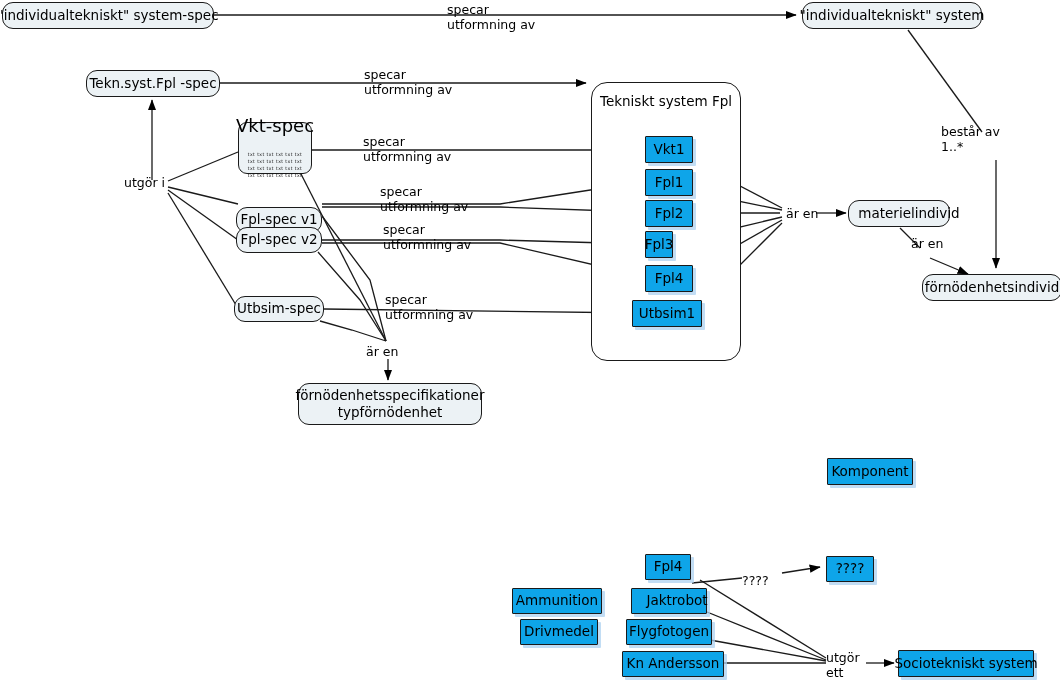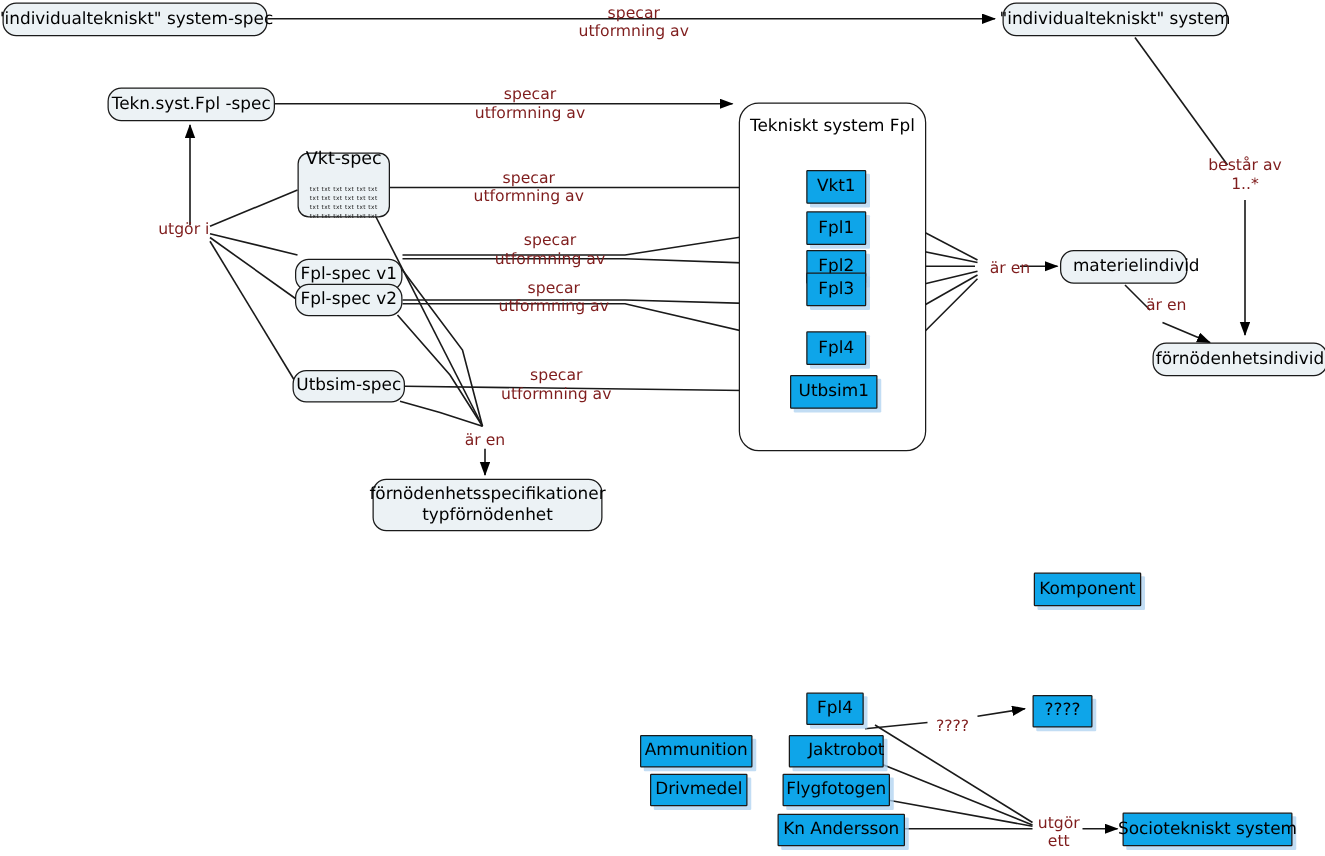--- a/index.html
+++ b/index.html
@@ -64,35 +64,35 @@
     line-height: 1.25;
   }
   .vkt-inner {
     display: flex;
     flex-direction: column;
     align-items: center;
     justify-content: center;
     width: 100%;
   }
   .vkt-title {
-    font-size: 14px;
+    font-size: 18px;
     margin-bottom: 14px;
   }
   .vkt-txt {
     font-size: 4.6px;
     letter-spacing: 0.4px;
     color: #111;
     line-height: 1.55;
     white-space: nowrap;
   }
   .edge-label {
     position: absolute;
     font-size: 12.5px;
-    color: #7f1d1d;
-    text-align: center;
+    color: #000000;
+    text-align: left;
     line-height: 1.2;
     white-space: pre-line;
     background: transparent;
   }
 </style>
 </head>
 <body>
 
 <div id="canvas">
 
@@ -213,21 +213,21 @@
 
   <div class="node green" style="left:645px; top:136px; width:48px; height:27px;">
     <span>Vkt1</span>
   </div>
   <div class="node green" style="left:645px; top:169px; width:48px; height:27px;">
     <span>Fpl1</span>
   </div>
   <div class="node green" style="left:645px; top:200px; width:48px; height:27px;">
     <span>Fpl2</span>
   </div>
-  <div class="node green" style="left:645px; top:218px; width:48px; height:27px;">
+  <div class="node green" style="left:645px; top:231px; width:28px; height:27px;">
     <span>Fpl3</span>
   </div>
   <div class="node green" style="left:645px; top:265px; width:48px; height:27px;">
     <span>Fpl4</span>
   </div>
   <div class="node green" style="left:632px; top:300px; width:70px; height:27px;">
     <span>Utbsim1</span>
   </div>
 
   <div class="node green" style="left:827px; top:458px; width:86px; height:27px;">

